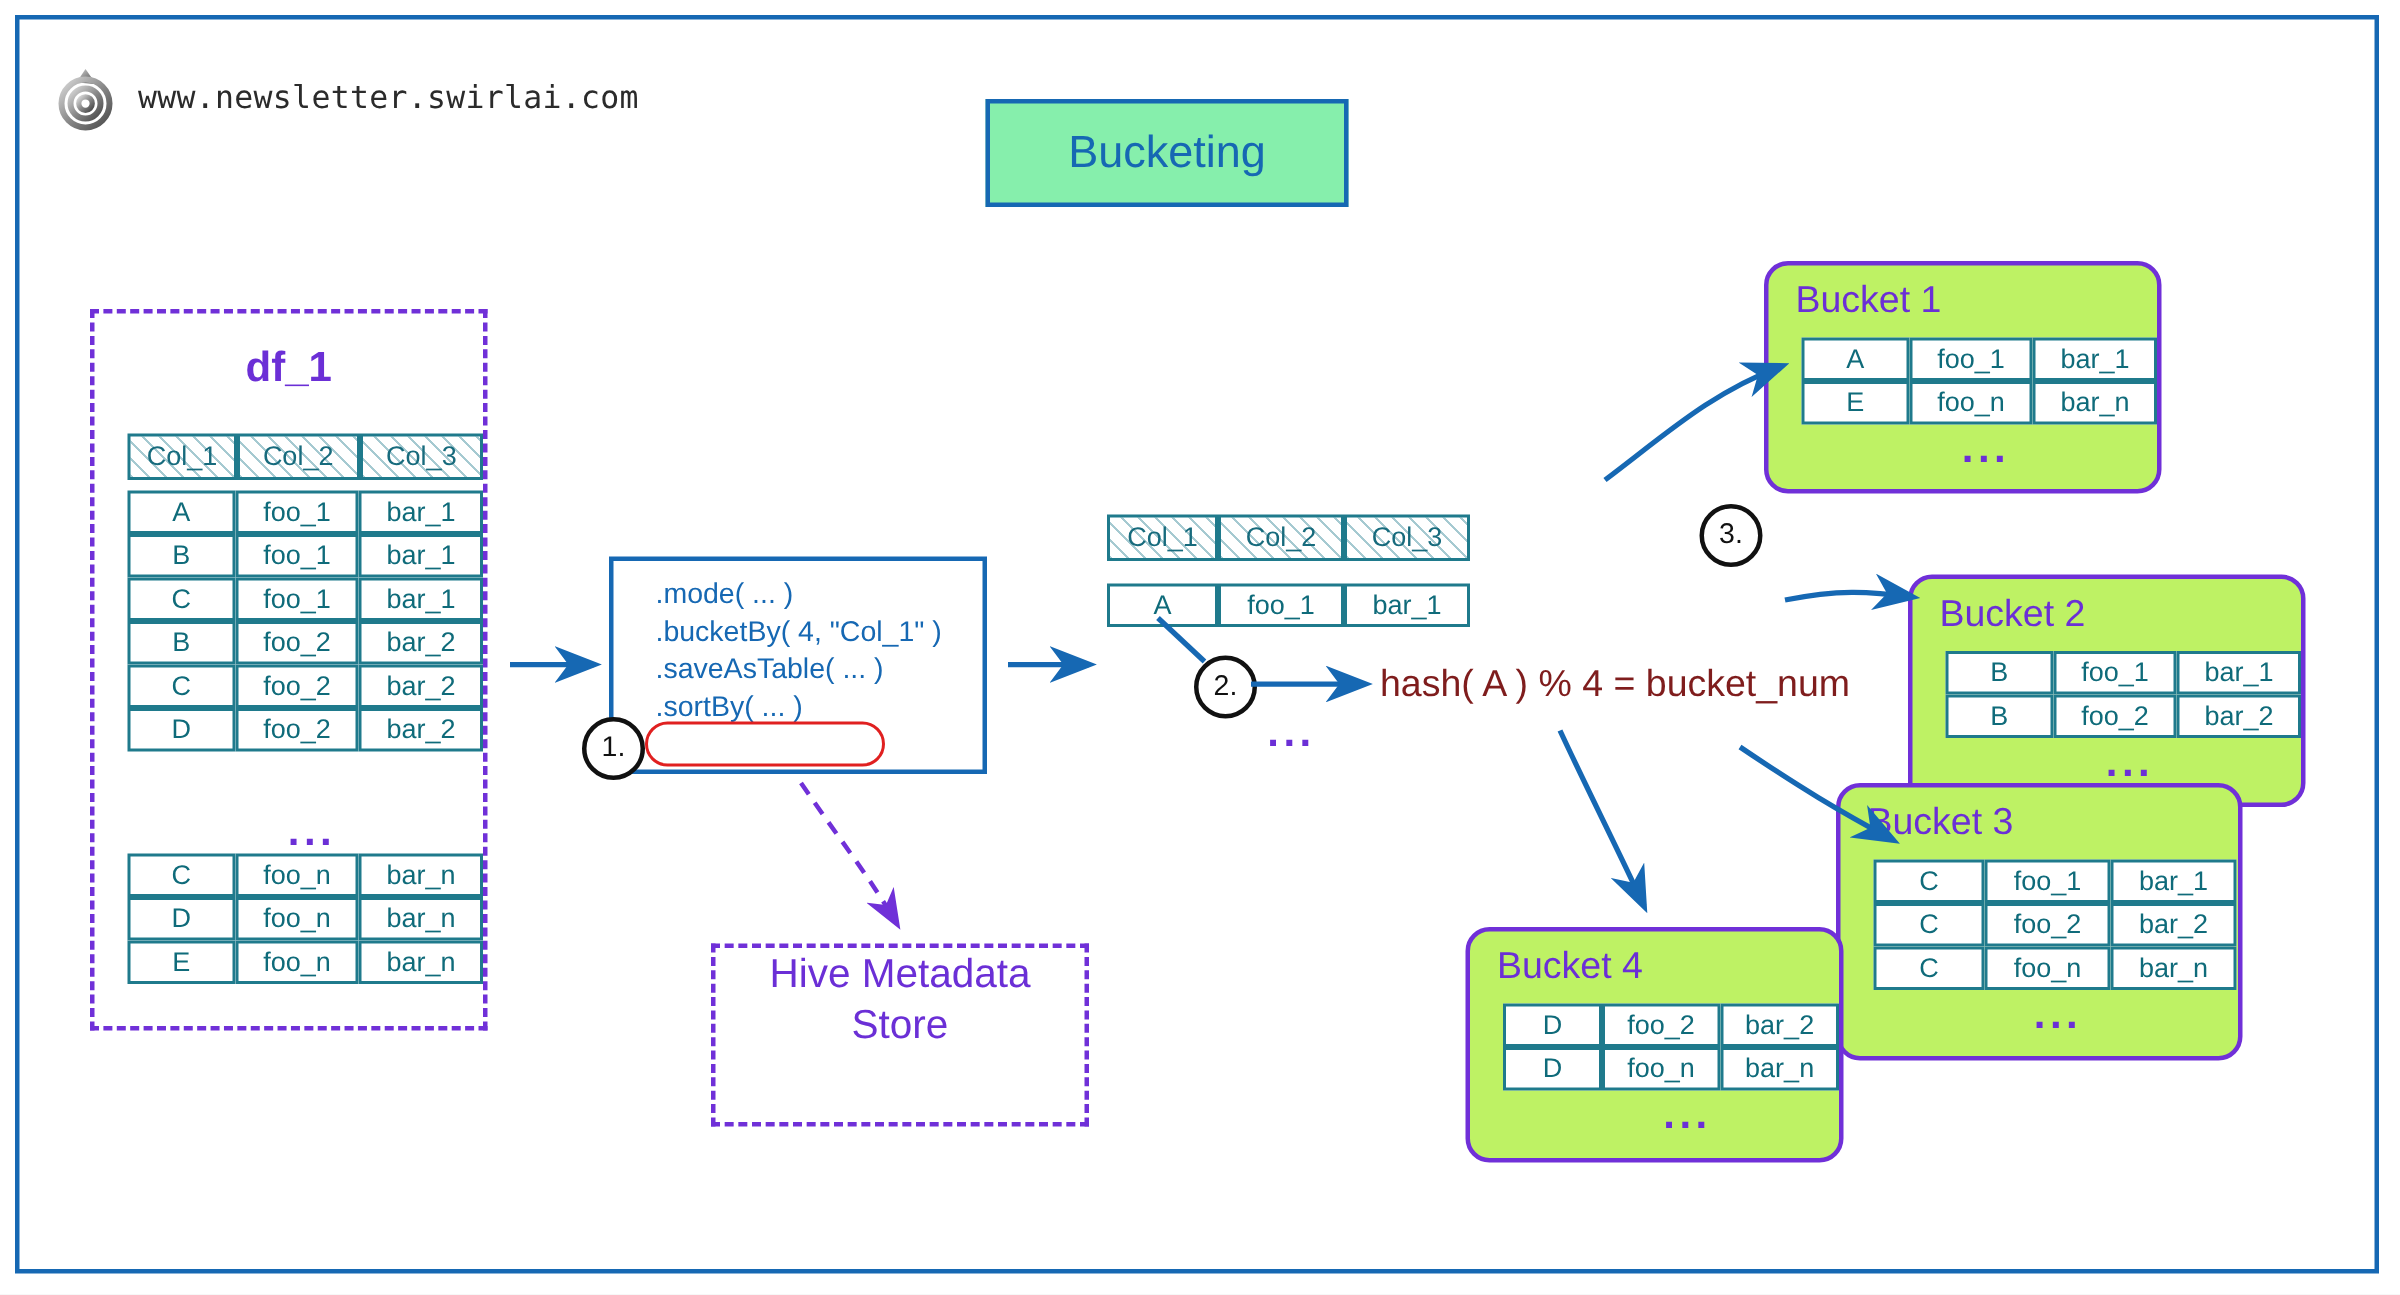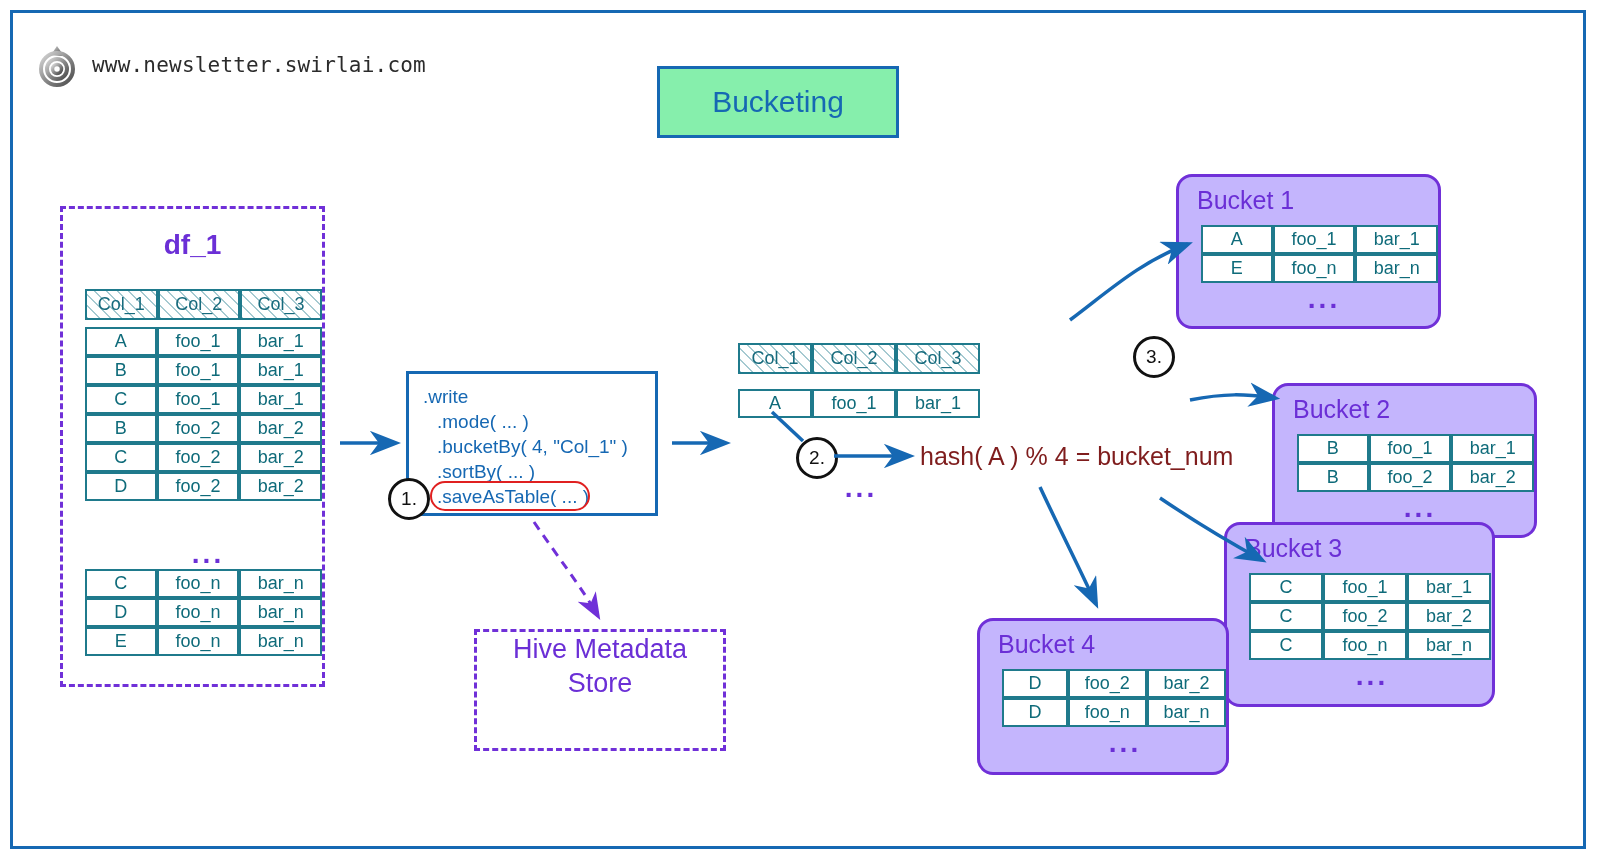--- a/index.html
+++ b/index.html
@@ -98,21 +98,21 @@
 
   
   #mid-hdr{left:738px;top:343px;}
   #mid-row{left:738px;top:389px;}
   #mid-dots{left:738px;top:474px;width:246px;}
   #hash-txt{left:920px;top:442px;color:#7f1d1d;font-size:25px;white-space:nowrap;}
 
   
   .bucket{
     border:3px solid #7030d8;border-radius:16px;box-sizing:border-box;
-    background:#c4b5fd;
+    background:#bef264;
   }
   .bucket .bname{
     position:absolute;left:18px;top:9px;color:#6b2fd6;font-size:25px;
     white-space:nowrap;
   }
   .bucket .btbl{position:absolute;left:22px;}
   .bucket .bdots{position:absolute;left:22px;width:246px;}
 
   #b1{left:1176px;top:174px;width:265px;height:155px;}
   #b1 .btbl{top:48px;}
@@ -230,25 +230,24 @@
       <tr>
             <td class="c1">E</td>
             <td class="c2">foo_n</td>
             <td class="c3">bar_n</td>
           </tr>
     </tbody>
       </table>
   </div>
 
   <div class="abs nosel" id="codebox">
-    <div class="ln">.write</div>
     <div class="ln i">.mode( ... )</div>
     <div class="ln i">.bucketBy( 4, "Col_1" )</div>
+    <div class="ln i">.saveAsTable( ... )</div>
     <div class="ln i">.sortBy( ... )</div>
-    <div class="ln i">.saveAsTable( ... )</div>
   </div>
   <div class="abs" id="hl-red"></div>
   <div class="abs marker nosel" id="m1">1.</div>
 
   <div class="abs nosel" id="hive">
     <div class="t">
       <span>Hive Metadata</span><br>
       <span>Store</span>
     </div>
   </div>

